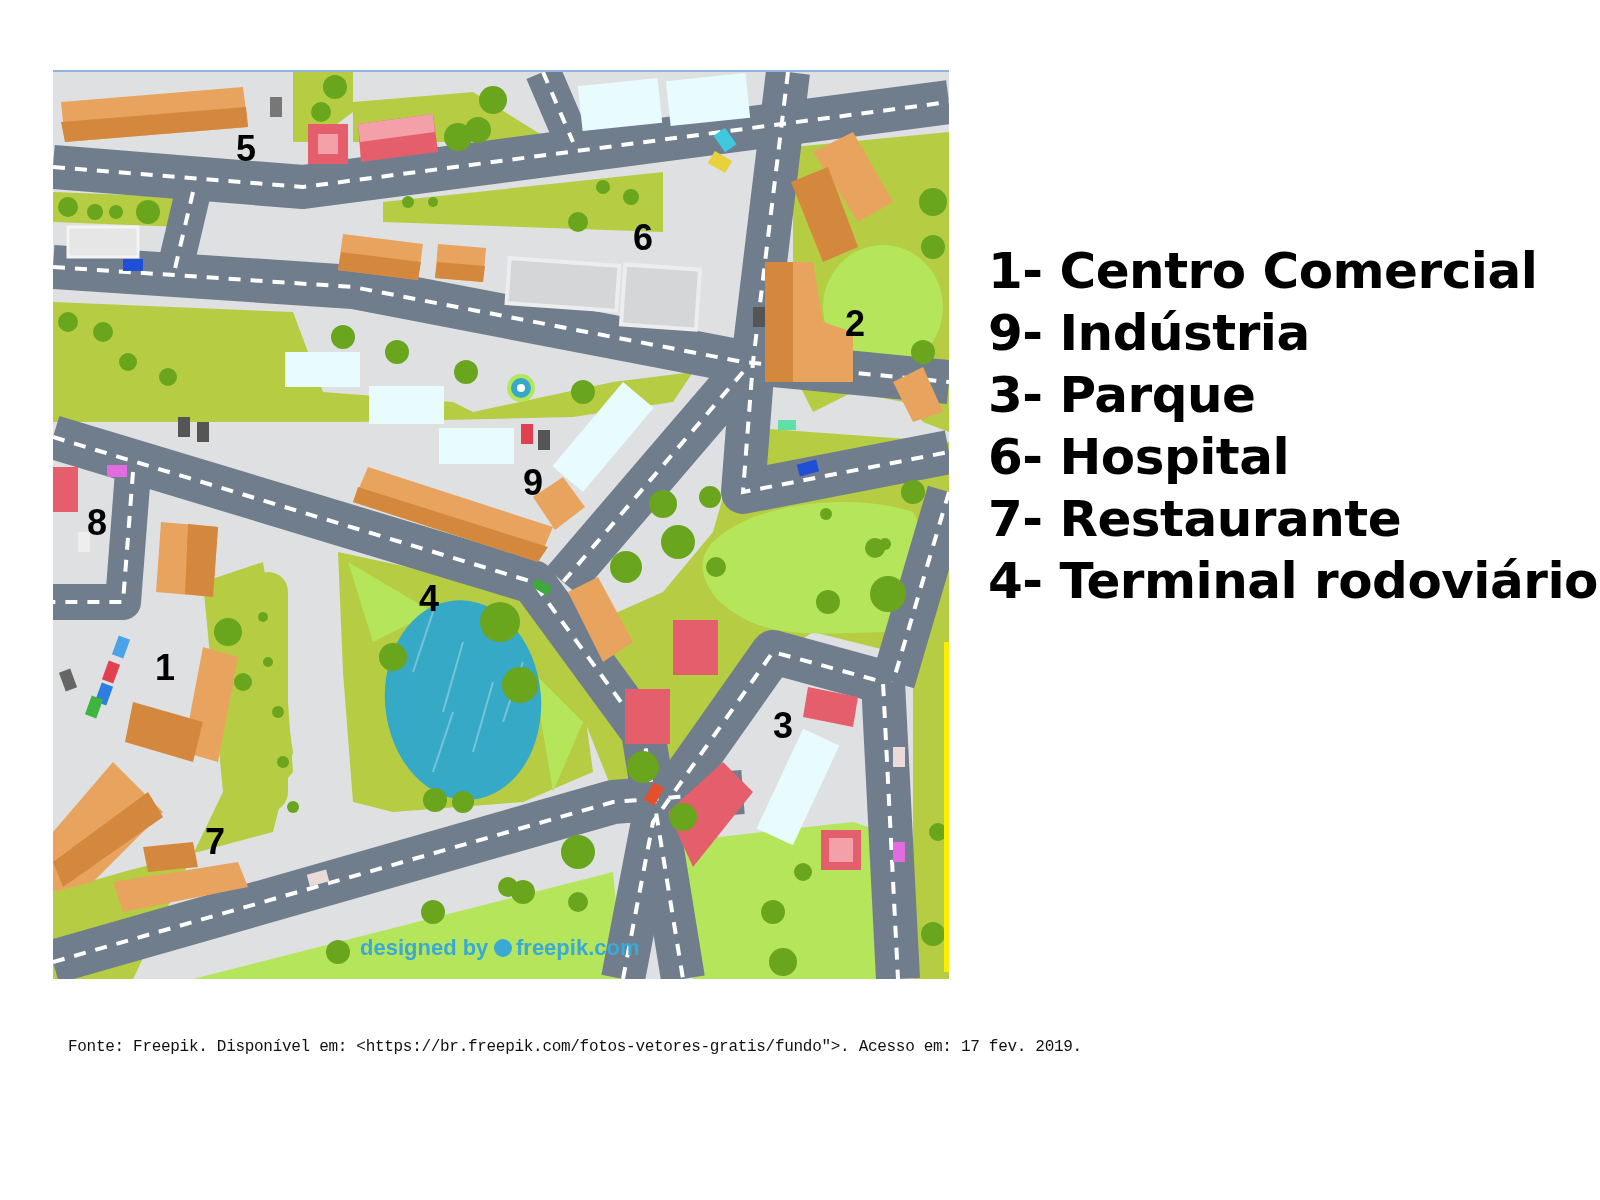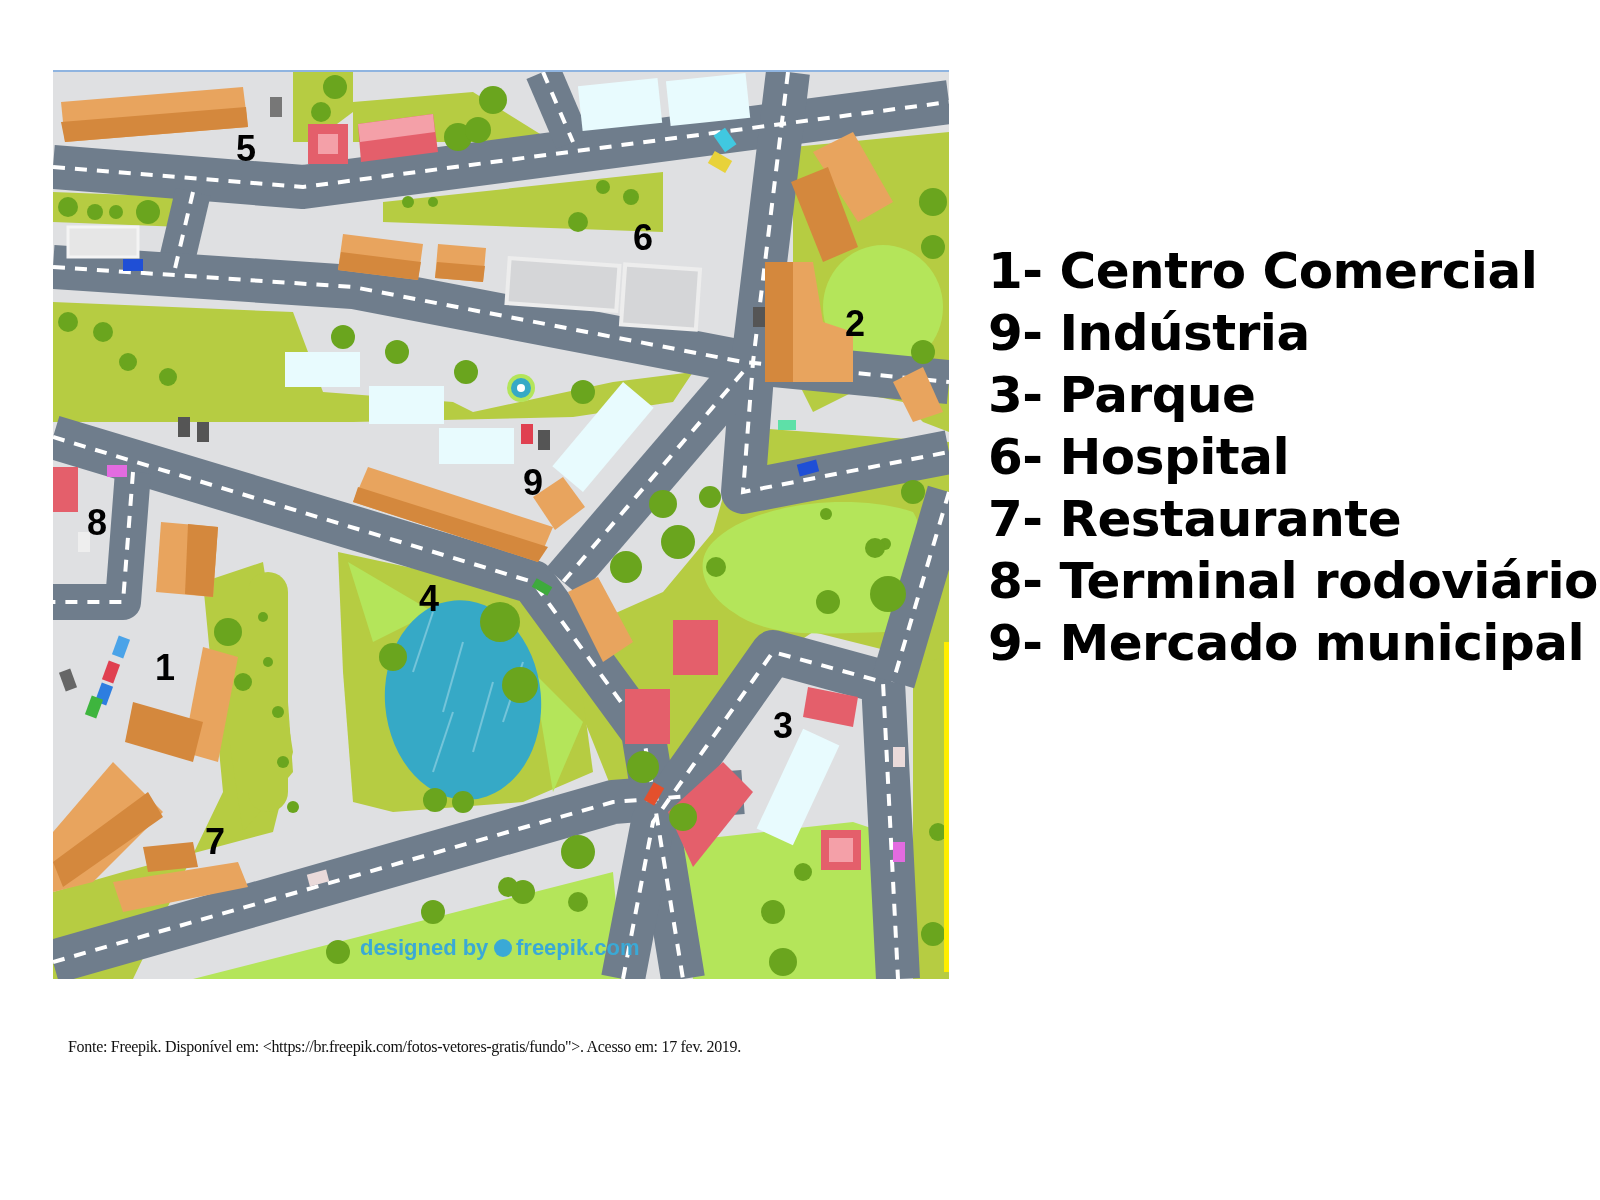--- a/index.html
+++ b/index.html
@@ -1,21 +1,21 @@
 <!DOCTYPE html>
 <html><head>
   <meta charset="utf-8">
   <style>
     html, body { margin: 0; padding: 0; background: #ffffff; }
     body { width: 1600px; height: 1200px; position: relative; overflow: hidden; font-family: "DejaVu Sans", "Liberation Sans", sans-serif; }
     .map-frame { position: absolute; left: 53px; top: 70px; width: 896px; height: 907px; border-top: 2px solid #8fb4e0; overflow: hidden; background: #dfe0e2; }
     .map-frame svg { display: block; }
     .legend { position: absolute; left: 988px; top: 240px; margin: 0; padding: 0; list-style: none; font-weight: bold; }
     .legend li { font-family: "DejaVu Sans", sans-serif; font-size: 50px; line-height: 62px; color: #000; letter-spacing: -0.5px; white-space: nowrap; }
-    .caption { position: absolute; left: 68px; top: 1038px; font-family: Liberation Serif, serif; font-size: 16px; color: #111; white-space: nowrap; letter-spacing: -0.3px; }
+    .caption { position: absolute; left: 68px; top: 1038px; font-family: Liberation Mono, monospace; font-size: 16px; color: #111; white-space: nowrap; letter-spacing: -0.3px; }
     .marker { font-family: "Liberation Sans", sans-serif; font-weight: bold; font-size: 36px; fill: #000; }
     .watermark { font-family: "Liberation Sans", sans-serif; font-weight: bold; font-size: 22px; fill: #3aa9d6; }
   </style>
 </head>
 <body>
 
 <div class="map-frame">
   <svg width="896" height="907" viewBox="0 0 896 907" xmlns="http://www.w3.org/2000/svg">
     <defs>
       <pattern id="dash" patternUnits="userSpaceOnUse" width="20" height="4">
@@ -254,17 +254,16 @@
     </g>
   </svg>
 </div>
 
 <ul class="legend">
   <li>1- Centro Comercial</li>
   <li>9- Indústria</li>
   <li>3- Parque</li>
   <li>6- Hospital</li>
   <li>7- Restaurante</li>
-  <li>8- Terminal rodoviário</li>
-  <li>9- Mercado municipal</li>
+  <li>4- Terminal rodoviário</li>
 </ul>
 
 <div class="caption">Fonte: Freepik. Disponível em: &lt;https://br.freepik.com/fotos-vetores-gratis/fundo"&gt;. Acesso em: 17 fev. 2019.</div>
 
 </body></html>

